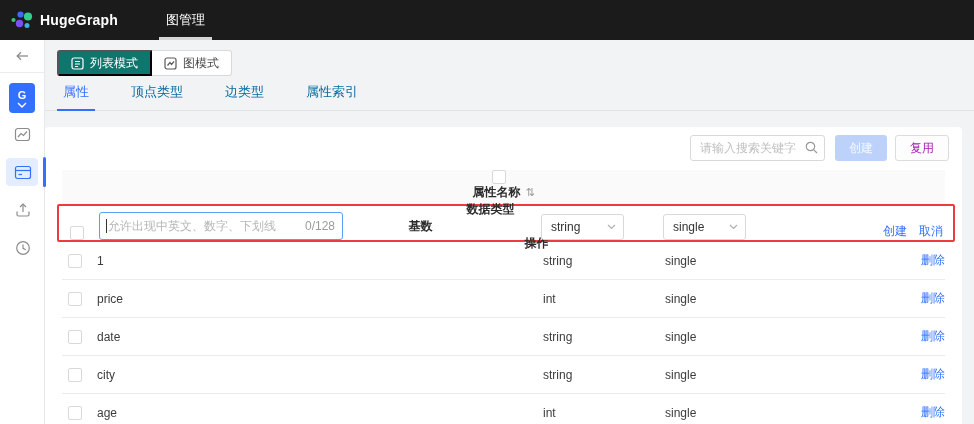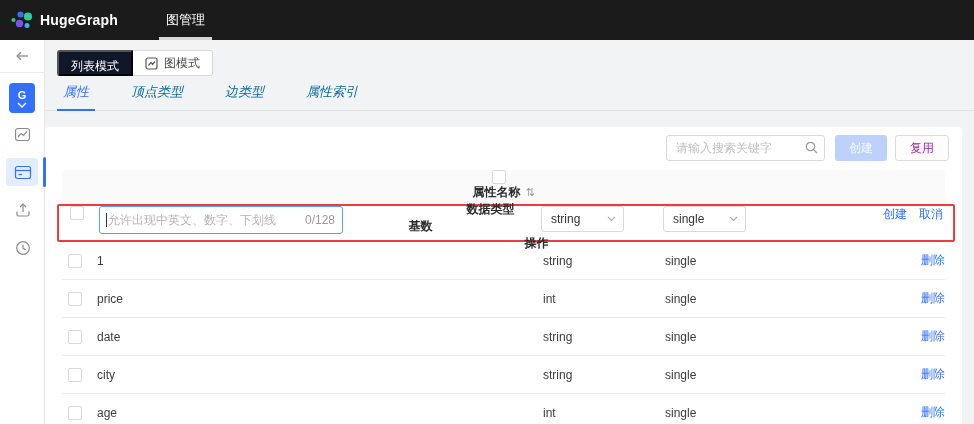--- a/index.html
+++ b/index.html
@@ -32,32 +32,32 @@
   .side-item.active::after { content:""; position:absolute; right:-1px; top:2px; bottom:2px;
                width:3px; background:#3370ff; border-radius:2px; }
 
   
   .content { position:absolute; left:45px; top:40px; width:929px; height:384px; background:#f2f3f5; }
   .mode-strip { height:71px; border-bottom:1px solid #e2e2e2; padding:10px 12px 0;
                 display:flex; flex-direction:column; justify-content:space-between; }
   .seg { display:inline-flex; }
   .seg-btn { height:26px; display:inline-flex; align-items:center; gap:6px; padding:0 12px;
              font-size:12px; cursor:pointer; }
-  .seg-btn.active { background:#0f172a; color:#fff; border-radius:3px 0 0 3px;flex-direction:column; }
+  .seg-btn.active { background:#0f766e; color:#fff; border-radius:3px 0 0 3px; }
   .seg-btn.plain { background:#fff; color:#4a4a4a; border:1px solid #d9d9d9; border-left:none;
                    border-radius:0 3px 3px 0; }
-  .tabs { display:flex; height:27px;font-style:italic; }
+  .tabs { display:flex; height:27px; }
   .tab { position:relative; margin-right:30px; padding:0 6px; font-size:13px; color:#0369a1; cursor:pointer; }
   .tab.active { color:#3370ff; }
   .tab.active::after { content:""; position:absolute; left:0; right:0; bottom:-1px; height:2px; background:#3370ff; }
 
   
   .card { margin:16px 12px 0 0; background:#fff; border-radius:4px 4px 0 0; height:297px; overflow:hidden; }
   .toolbar { height:43px; padding:8px 13px 0 17px; display:flex; justify-content:flex-end; align-items:flex-start; }
-  .search-box { position:relative; width:159px; height:26px; margin-right:10px; }
+  .search-box { position:relative; width:135px; height:26px; margin-right:10px; }
   .search-box input { width:100%; height:100%; border:1px solid #d9d9d9; border-radius:3px;
              padding:0 26px 0 9px; font-size:12px; color:#333; outline:none;
              font-family:"Liberation Sans","DejaVu Sans",sans-serif; }
   .search-box input::placeholder { color:#bfbfbf; }
   .search-box .mag { position:absolute; right:7px; top:6px; color:#999; }
   .btn { height:26px; padding:0 14px; font-size:12px; border-radius:3px; display:inline-flex;
          align-items:center; justify-content:center; cursor:not-allowed; }
   .btn-create { background:#bdd2fb; color:#f4f8ff; border:none; margin-right:8px; }
   .btn-reuse { background:#fdfdfd; color:#a21caf; border:1px solid #dcdcdc; }
 
@@ -67,21 +67,21 @@
   .cell { display:flex; align-items:center; }
   .c-check { width:35px; padding-left:6px; }
   .c-name  { flex:1; }
   .c-type  { width:170px;padding-left:48px; }
   .c-card  { width:190px; }
   .c-op    { width:90px; justify-content:flex-end; }
   .sort-ic { color:#9a9a9a; font-size:11px; margin-left:5px; font-weight:normal; }
   .cb { width:14px; height:14px; background:#fff; border:1px solid #d9d9d9; border-radius:2px;
         display:inline-block; cursor:pointer; }
 
-  .new-row { display:flex; align-items:flex-start; height:38px; border:2px solid #ee3b3b; border-radius:2px;
+  .new-row { display:flex; align-items:flex-end; height:38px; border:2px solid #ee3b3b; border-radius:2px;
              margin:0 -10px 0 -5px; padding:0 10px 0 5px; background:#fff; }
   .name-input-wrap { position:relative; width:244px; height:28px; }
   .name-input-wrap input { width:100%; height:100%; border:1px solid #57a0f5; border-radius:3px;
              padding:0 46px 0 8px; font-size:12px; outline:none; color:#333;
              font-family:"Liberation Sans","DejaVu Sans",sans-serif; }
   .name-input-wrap input::placeholder { color:#b5b5b5; }
   .name-input-wrap .caret { position:absolute; left:7px; top:7px; width:1px; height:14px; background:#333; }
   .name-input-wrap .counter { position:absolute; right:8px; top:7px; color:#9b9b9b; font-size:12px; }
   .select { width:83px; height:26px; border:1px solid #d9d9d9; border-radius:3px; background:#fff;
             display:inline-flex; align-items:center; justify-content:space-between;

